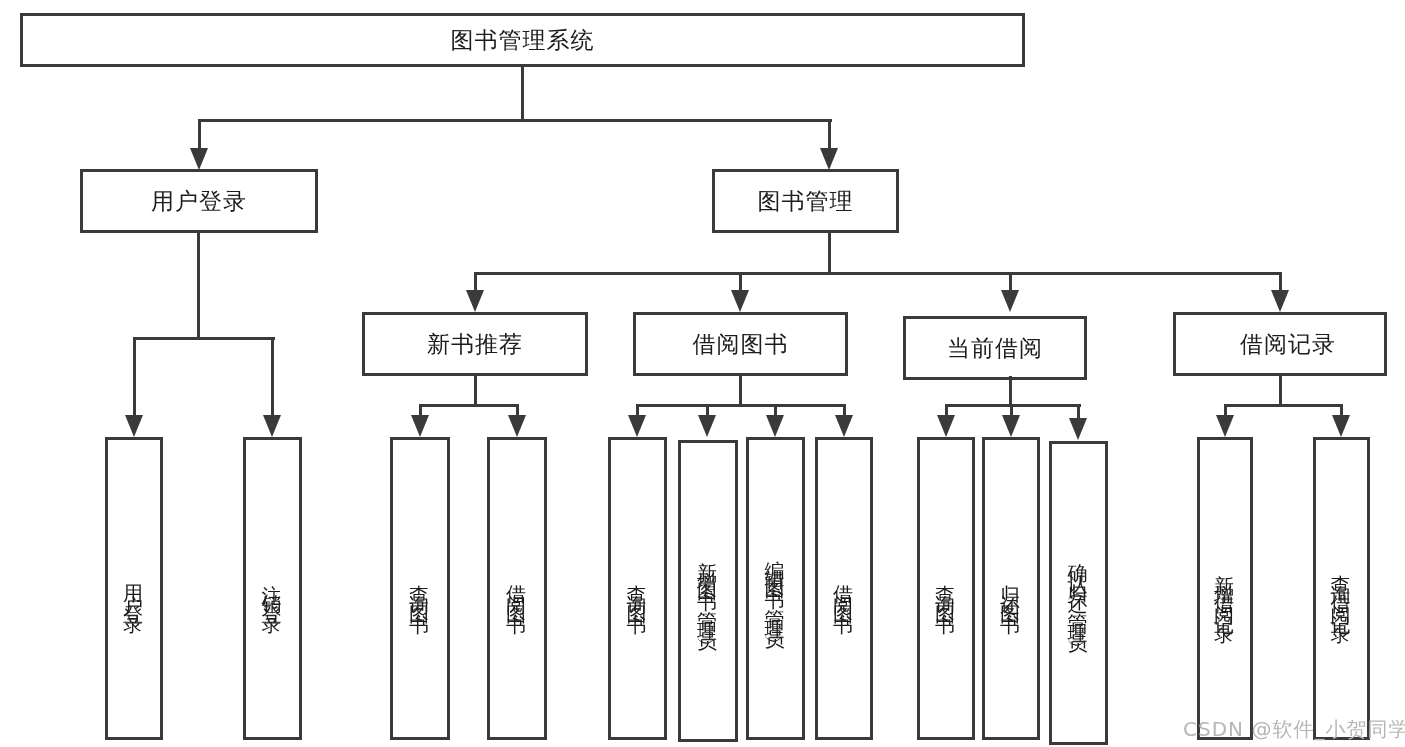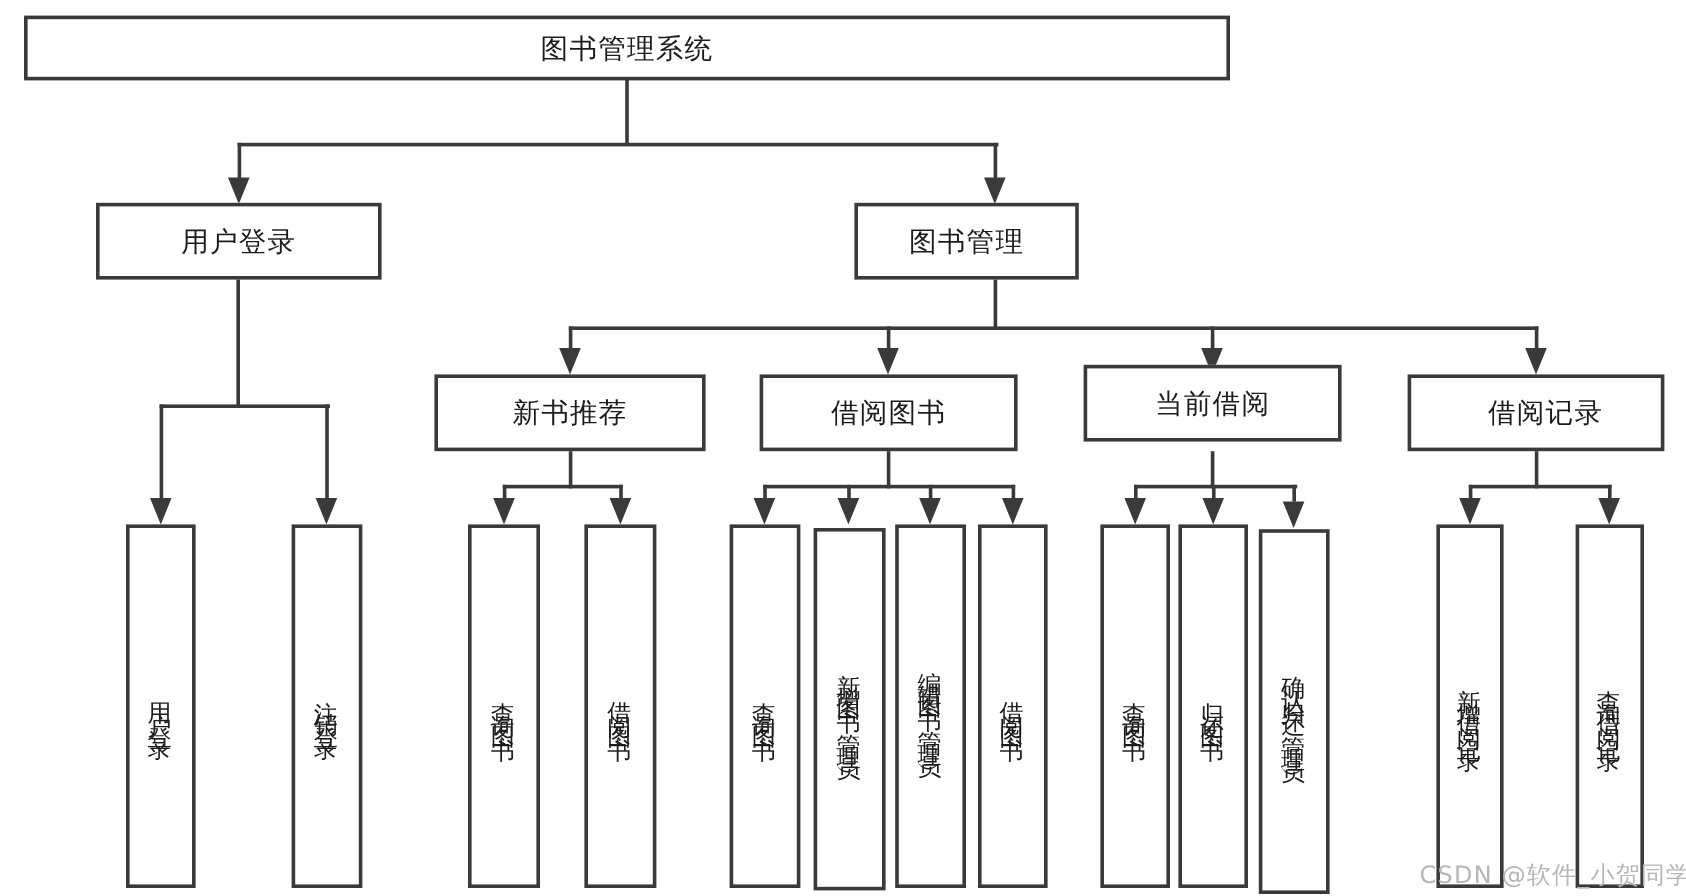--- a/index.html
+++ b/index.html
@@ -92,21 +92,21 @@
   <div class="arrow" style="left:1001px; top:290px;"></div>
   <div class="line" style="left:1279px; top:272px; width:3px; height:22px;"></div>
   <div class="arrow" style="left:1271px; top:290px;"></div>
 
   <div class="box h-box" style="left:362px; top:312px; width:226px; height:64px;">
     <span>新书推荐</span>
   </div>
   <div class="box h-box" style="left:633px; top:312px; width:215px; height:64px;">
     <span>借阅图书</span>
   </div>
-  <div class="box h-box" style="left:903px; top:304px; width:215px; height:64px;">
+  <div class="box h-box" style="left:903px; top:316px; width:184px; height:64px;">
     <span>当前借阅</span>
   </div>
   <div class="box h-box" style="left:1173px; top:312px; width:214px; height:64px;padding-left:16px;">
     <span>借阅记录</span>
   </div>
 
   <div class="line" style="left:474px; top:376px; width:3px; height:31px;"></div>
   <div class="line" style="left:419px; top:404px; width:100px; height:3px;"></div>
   <div class="line" style="left:419px; top:404px; width:3px; height:14px;"></div>
   <div class="arrow" style="left:411px; top:415px;"></div>

